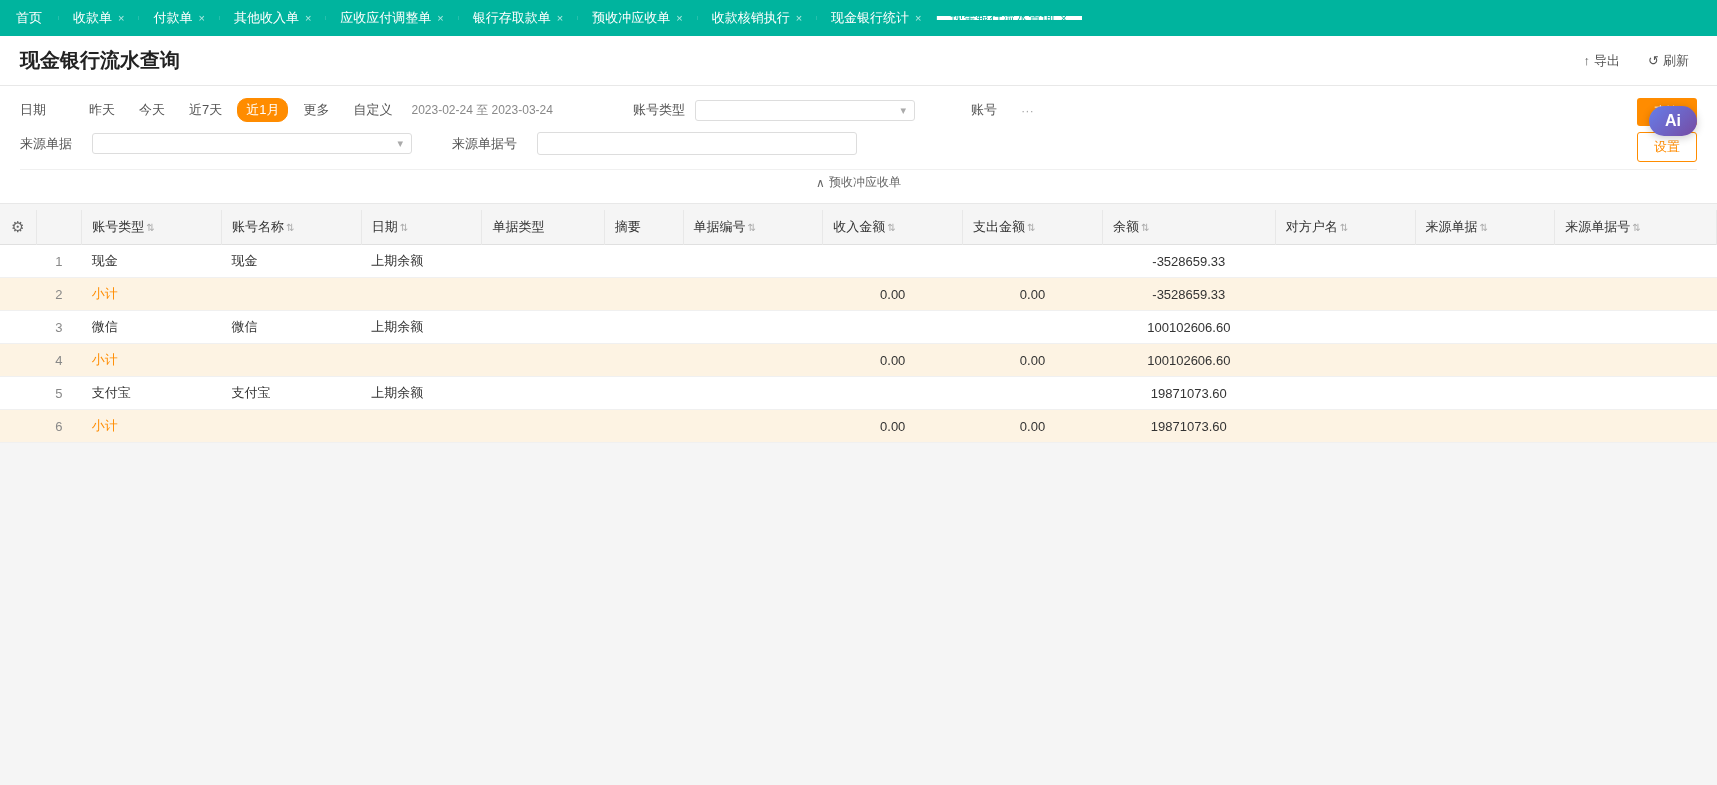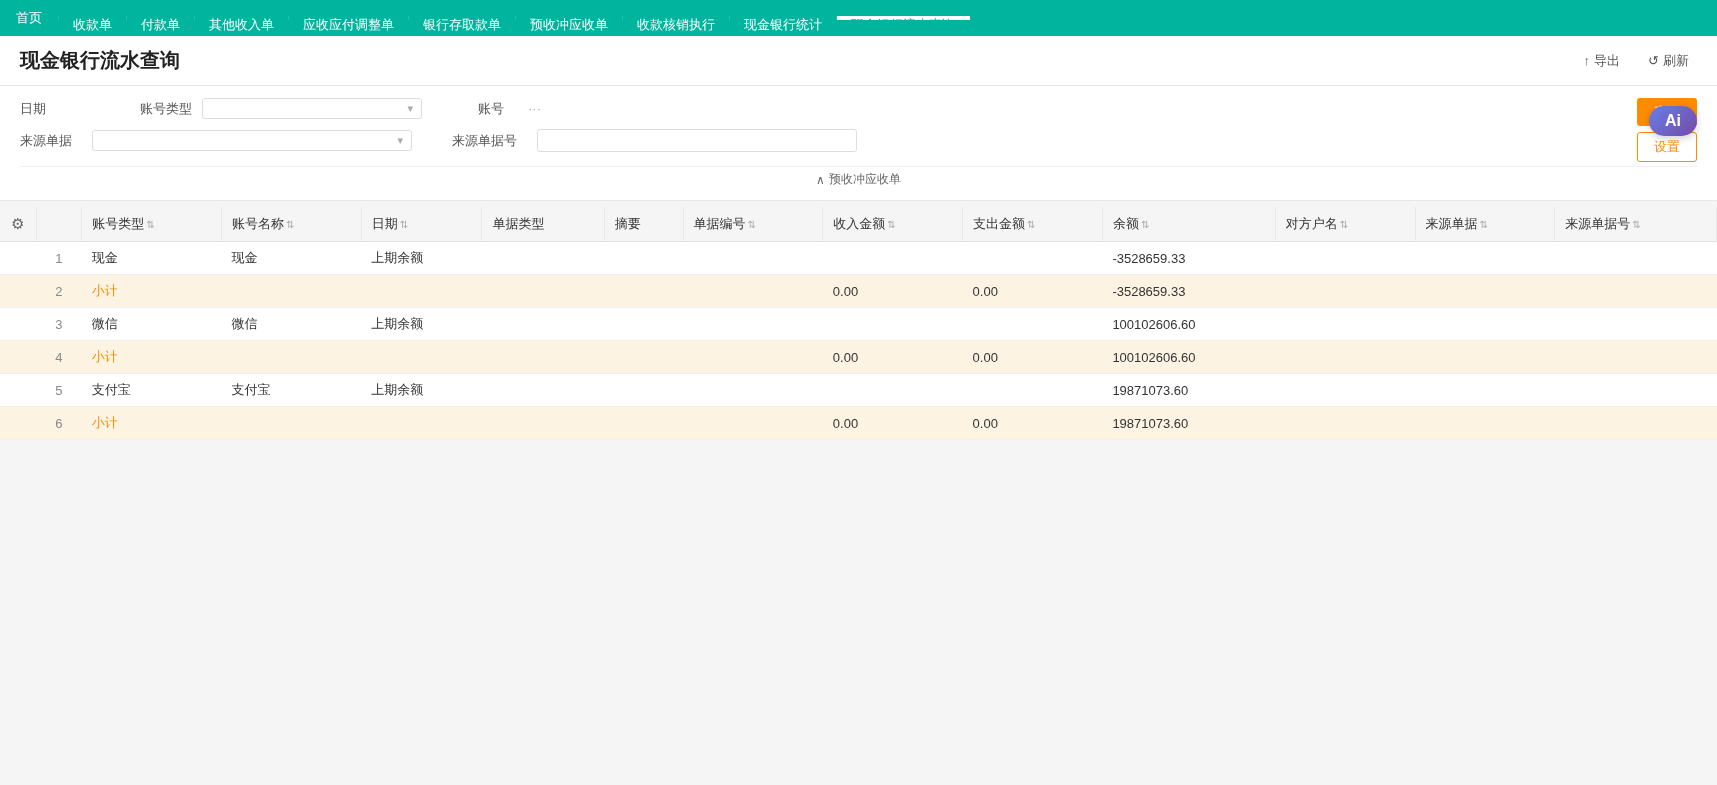--- a/index.html
+++ b/index.html
@@ -16,21 +16,20 @@
     .top-nav .nav-item {
       display: flex;
       align-items: center;
       padding: 0 14px;
       height: 100%;
       color: #fff;
       font-size: 13px;
       cursor: pointer;
       white-space: nowrap;
       border-right: 1px solid rgba(255,255,255,0.15);
-      flex-direction: column;
     }
     .top-nav .nav-item.active {
       background: #fff;
       color: #00b49e;
     }
     .top-nav .nav-item .close-x {
       margin-left: 6px;
       font-size: 11px;
       color: rgba(255,255,255,0.7);
     }
@@ -202,21 +201,21 @@
     }
     thead th:first-child { width: 36px; text-align: center; }
     thead th .sort-arrows { font-size: 10px; color: #aaa; margin-left: 2px; }
     tbody tr { border-bottom: 1px solid #f0f0f0; }
     tbody tr.subtotal { background: #fdf3e3; }
     tbody td {
       padding: 7px 10px;
       white-space: nowrap;
       color: #333;
     }
-    tbody td.num { text-align: left; }
+    tbody td.num { text-align: center; }
     tbody td.orange { color: #ff8c00; }
     tbody td.row-num { text-align: center; color: #888; }
     .gear-icon { font-size: 15px; color: #666; }
     .chevron { font-size: 11px; color: #aaa; }
 
     
     .ai-badge {
       position: fixed;
       right: 20px;
       top: 106px;
@@ -285,20 +284,29 @@
       <span>刷新</span>
     </div>
   </div>
 </div>
 
 <div class="filter-area">
   <div style="display:flex; align-items:flex-start; gap:20px;">
     <div style="flex:1;">
       <div class="filter-row">
         <span class="filter-label">日期</span>
+        <div class="date-options">
+          <span class="date-btn">昨天</span>
+          <span class="date-btn">今天</span>
+          <span class="date-btn">近7天</span>
+          <span class="date-btn active">近1月</span>
+          <span class="date-btn">更多</span>
+          <span class="date-btn">自定义</span>
+          <span class="date-range">2023-02-24 至 2023-03-24</span>
+        </div>
         <div style="flex:1; display:flex; align-items:center; gap:10px; margin-left:60px;">
           <span class="filter-label">账号类型</span>
           <div class="filter-select" style="min-width:220px;">
             <span></span>
             <span class="chevron">▾</span>
           </div>
           <span class="filter-label" style="margin-left:46px;">账号</span>
           <span style="color:#aaa; font-size:13px; cursor:pointer;">···</span>
         </div>
       </div>

